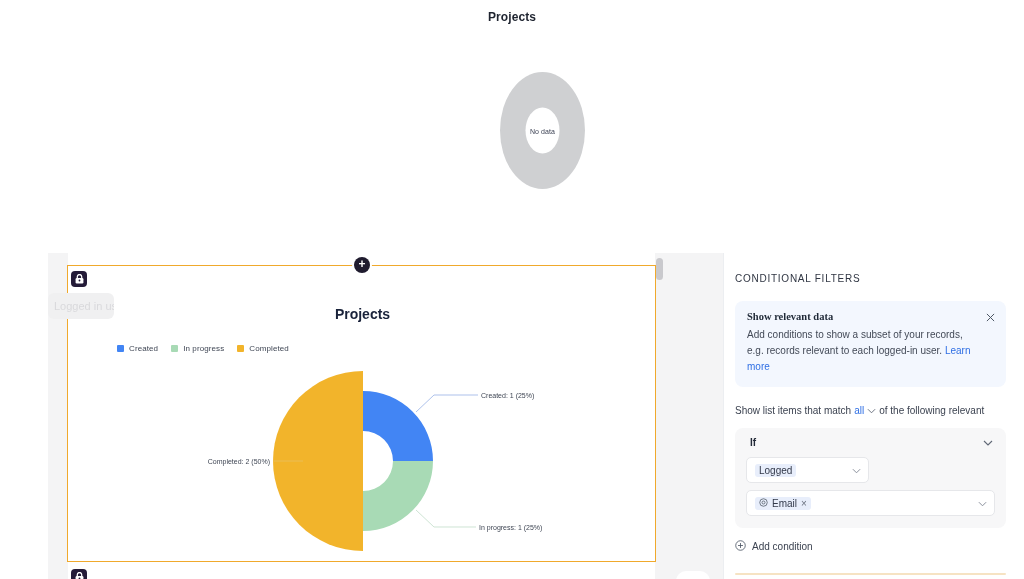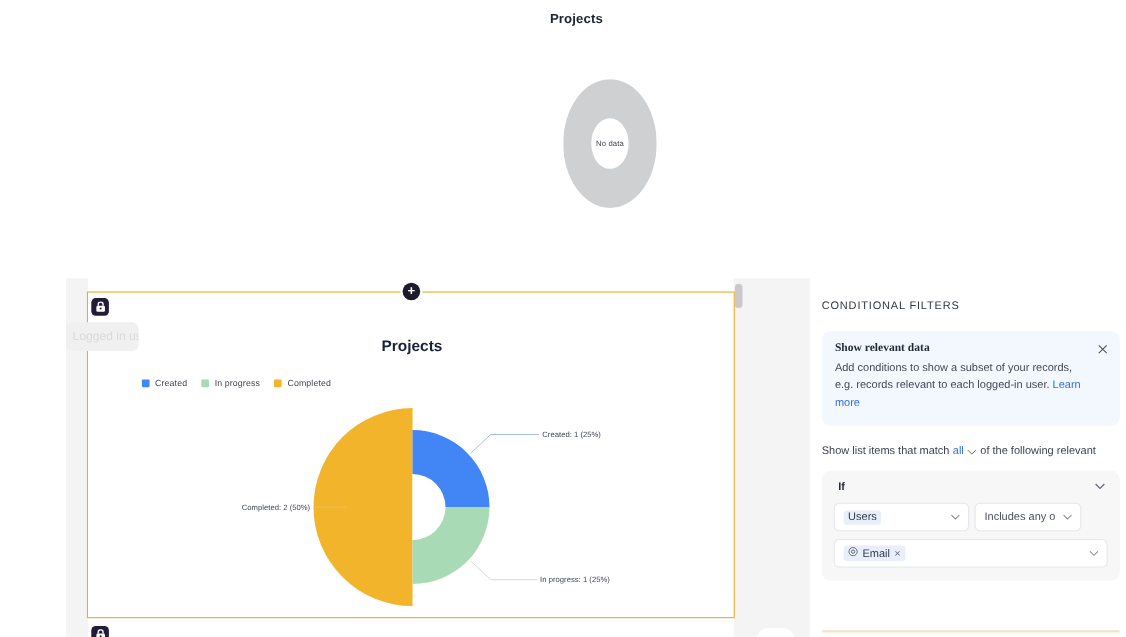--- a/index.html
+++ b/index.html
@@ -4,21 +4,21 @@
 <style>
   * { box-sizing: border-box; }
   html, body {
     margin: 0; padding: 0;
     width: 1024px; height: 579px;
     overflow: hidden;
     background: #ffffff;
     font-family: "Liberation Sans", sans-serif;
     -webkit-font-smoothing: antialiased;
   }
-  #root { position: relative; width: 864px; height: 579px; background: #fff; margin-left: 12px; }
+  #root { position: relative; width: 864px; height: 579px; background: #fff; }
 
   
   .top-chart { position: absolute; left: 0; top: 0; width: 1024px; height: 250px; background:#fff; }
   .top-chart-title {
     position: absolute; left: 0; top: 10px; width: 1024px;
     text-align: center; font-size: 12px; font-weight: 700; color: #1f2430;
     letter-spacing: .1px;
   }
   .nodata-wrap { position: absolute; left: 500px; top: 72px; width: 85px; height: 117px; }
   .nodata-wrap svg { display:block; }
@@ -263,29 +263,21 @@
         <span>If</span>
         <span>
           <svg width="10" height="6" viewBox="0 0 10 6" aria-hidden="true">
               <path d="M1 1 L5 5 L9 1" stroke="#606876" stroke-width="1.1" fill="none"></path>
             </svg>
         </span>
       </div>
 
       <div class="cond-row">
         <div class="sel field">
-          <span class="chip">Users</span>
-          <span>
-            <svg width="9" height="6" viewBox="0 0 10 6" aria-hidden="true">
-                <path d="M1 1 L5 5 L9 1" stroke="#8a909c" stroke-width="1.1" fill="none"></path>
-              </svg>
-          </span>
-        </div>
-        <div class="sel op">
-          <span class="sel-text op-text">Includes any o</span>
+          <span class="chip">Logged</span>
           <span>
             <svg width="9" height="6" viewBox="0 0 10 6" aria-hidden="true">
                 <path d="M1 1 L5 5 L9 1" stroke="#8a909c" stroke-width="1.1" fill="none"></path>
               </svg>
           </span>
         </div>
       </div>
 
       <div class="sel value">
         <span class="chip">
@@ -299,17 +291,26 @@
           <span class="chip-x">×</span>
         </span>
         <span>
           <svg width="9" height="6" viewBox="0 0 10 6" aria-hidden="true">
               <path d="M1 1 L5 5 L9 1" stroke="#8a909c" stroke-width="1.1" fill="none"></path>
             </svg>
         </span>
       </div>
     </div>
 
+    <div class="add-cond">
+      <span>
+        <svg width="11" height="11" viewBox="0 0 12 12" aria-hidden="true">
+          <circle cx="6" cy="6" r="5.2" fill="none" stroke="#4b5563" stroke-width="0.9"></circle>
+          <path d="M6 3.3 V8.7 M3.3 6 H8.7" stroke="#4b5563" stroke-width="0.9"></path>
+        </svg>
+      </span>
+      <span>Add condition</span>
+    </div>
 
     <div class="panel-bottom-line"></div>
   </div>
 
 </div>
 
 </body></html>

